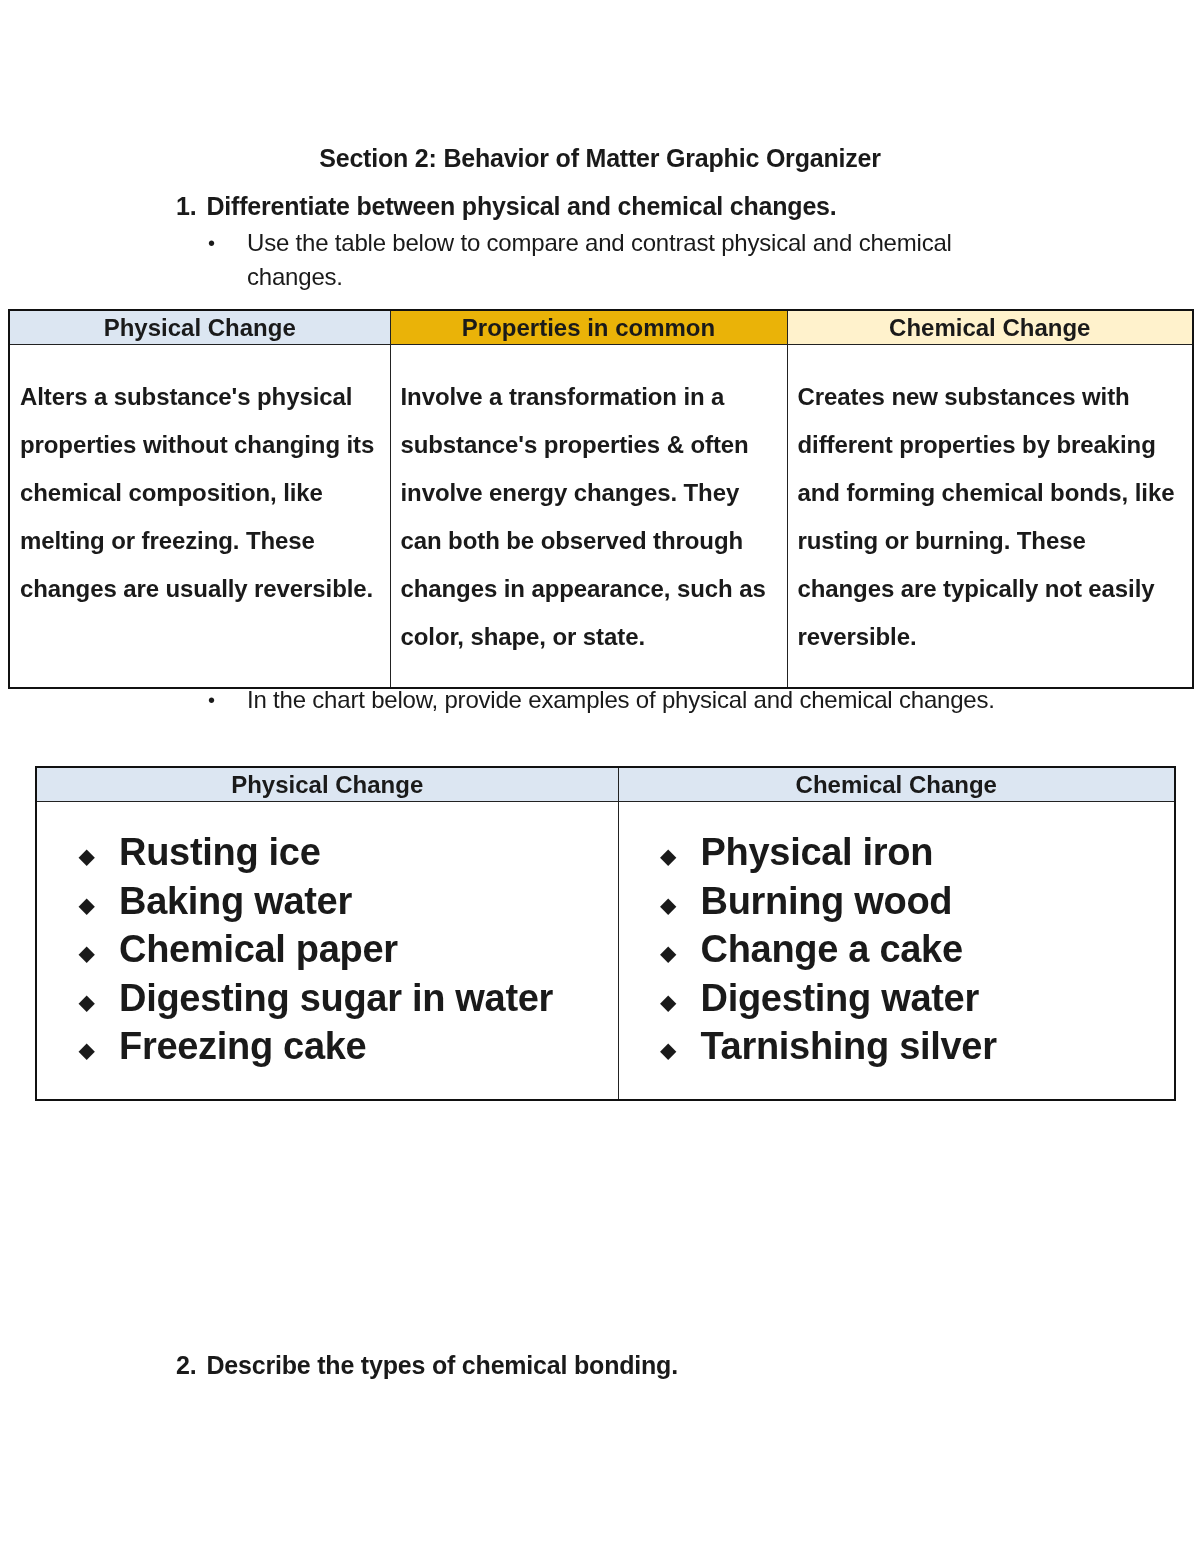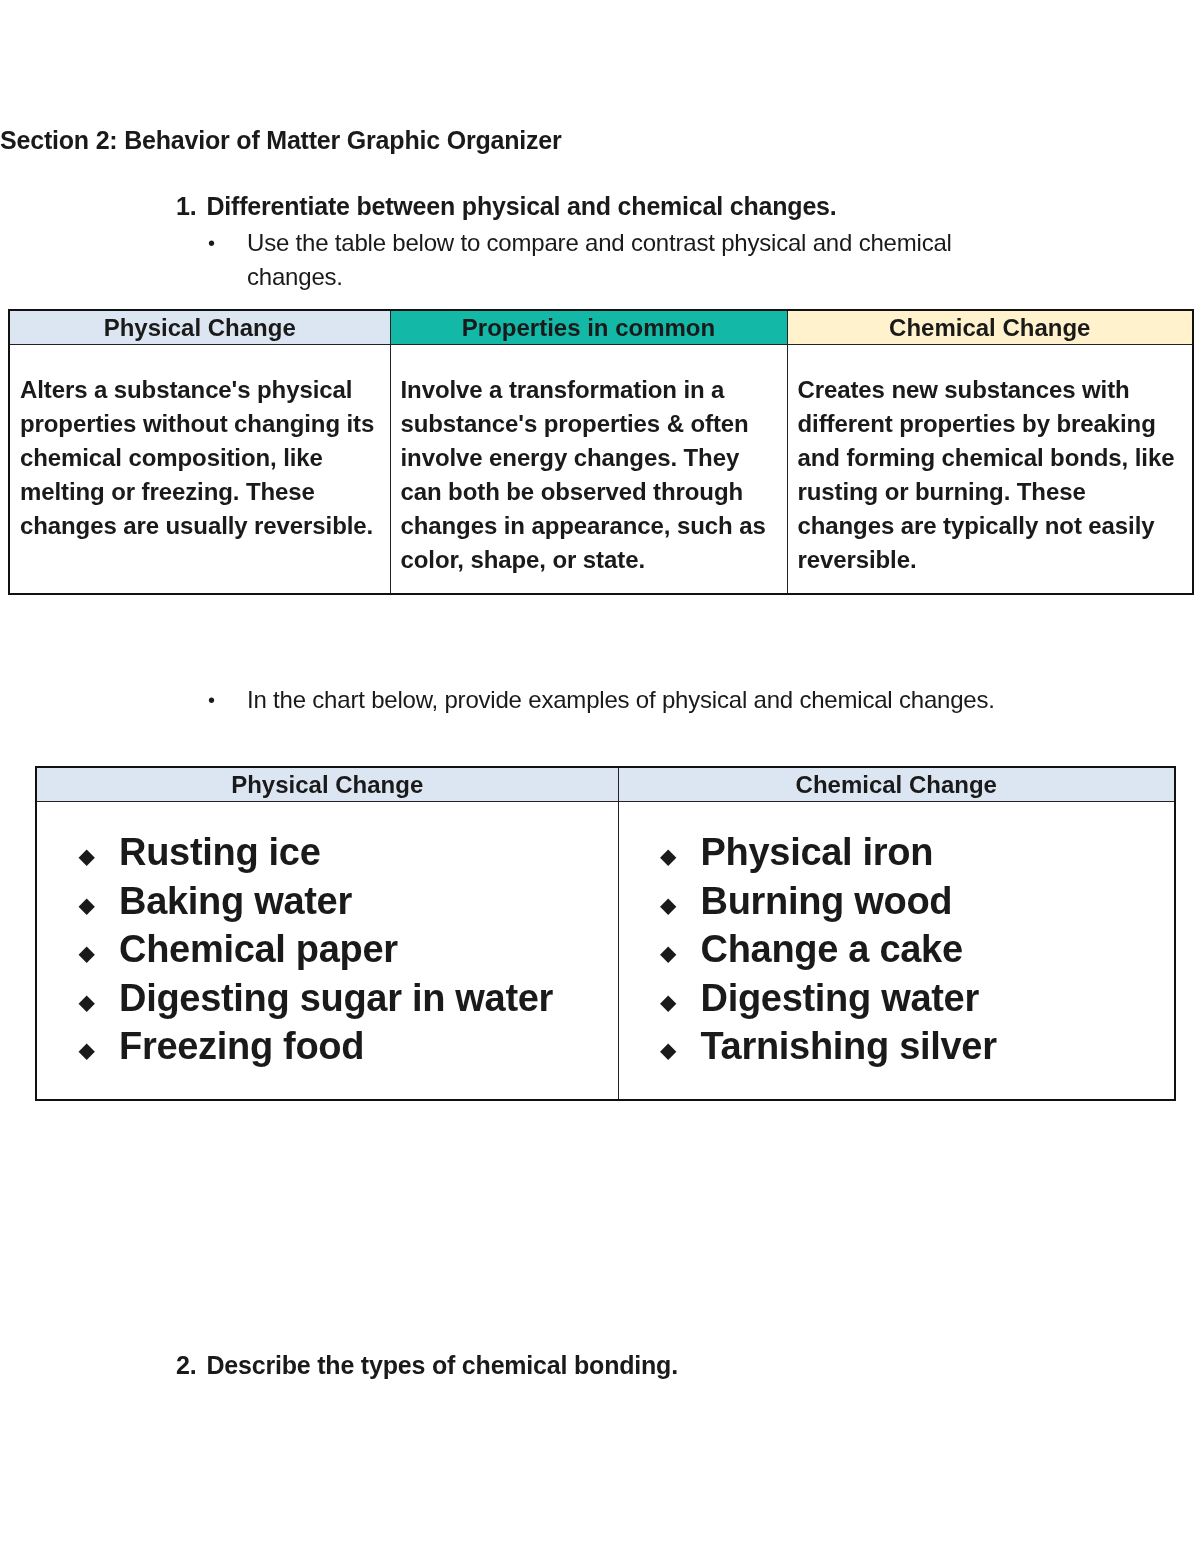--- a/index.html
+++ b/index.html
@@ -1,21 +1,21 @@
 <!DOCTYPE html>
 <html><head>
 <meta charset="utf-8">
 <style>
   html, body { margin: 0; padding: 0; background: #ffffff; }
   body {
     width: 1200px; height: 1553px; position: relative; overflow: hidden;
     font-family: "Liberation Sans", sans-serif; color: #1a1a1a;
   }
   .title {
-    position: absolute; top: 126px; left: 0; width: 1200px; 
+    position: absolute; top: 144px; left: 0; width: 1200px; text-align: center;
     font-size: 25px; font-weight: bold; letter-spacing: -0.2px;
   }
   .q-heading {
     position: absolute; left: 176px; font-size: 25px; font-weight: bold;
     display: flex; gap: 10px; letter-spacing: -0.2px;
   }
   .q1 { top: 192px; }
   .q2 { top: 1351px; }
   .bullet-line {
     position: absolute; left: 208px; font-size: 24px; line-height: 34px;
@@ -25,25 +25,25 @@
   .b1 { top: 226px; width: 760px; }
   .b2 { top: 683px; width: 820px; }
 
   table { border-collapse: collapse; position: absolute; table-layout: fixed; }
   .t1 { top: 309px; left: 8px; width: 1184px; border: 2.5px solid #111; }
   .t1 th, .t1 td { border: 1.5px solid #222; }
   .t1 th {
     height: 33px; font-size: 24px; font-weight: bold; padding: 0; text-align: center;
   }
   .t1 th.c-phys { background: #dce6f2; }
-  .t1 th.c-common { background: #14b8a6; margin-left: 12px; }
+  .t1 th.c-common { background: #eab308; margin-left: 12px; }
   .t1 th.c-chem { background: #fff2cc; }
   .t1 td {
-    vertical-align: top; padding: 28px 10px 16px 10px; font-size: 24px; font-weight: bold;
-    line-height: 34px; height: 233px; box-sizing: border-box; letter-spacing: -0.1px; margin-top: 11px;
+    vertical-align: top; padding: 28px 10px 26px 10px; font-size: 24px; font-weight: bold;
+    line-height: 48px; height: 233px; box-sizing: border-box; letter-spacing: -0.1px; margin-top: 11px;
   }
 
   .t2 { top: 766px; left: 35px; width: 1139px; border: 2.5px solid #111; }
   .t2 th, .t2 td { border: 1.5px solid #222; }
   .t2 th {
     height: 33px; font-size: 24px; font-weight: bold; background: #dce6f2; text-align: center; padding: 0;
   }
   .t2 td { vertical-align: top; padding: 26px 0 24px 42px; height: 298px; box-sizing: border-box; }
   .t2 ul { list-style: none; margin: 0; padding: 0; }
   .t2 li {
@@ -122,21 +122,21 @@
           <li>
               <span class="diamond">◆</span>
               <span>Chemical paper</span>
             </li>
           <li>
               <span class="diamond">◆</span>
               <span>Digesting sugar in water</span>
             </li>
           <li>
               <span class="diamond">◆</span>
-              <span>Freezing food</span>
+              <span>Freezing cake</span>
             </li>
         </ul>
       </td>
       <td>
         <ul>
           <li>
               <span class="diamond">◆</span>
               <span>Physical iron</span>
             </li>
           <li>

